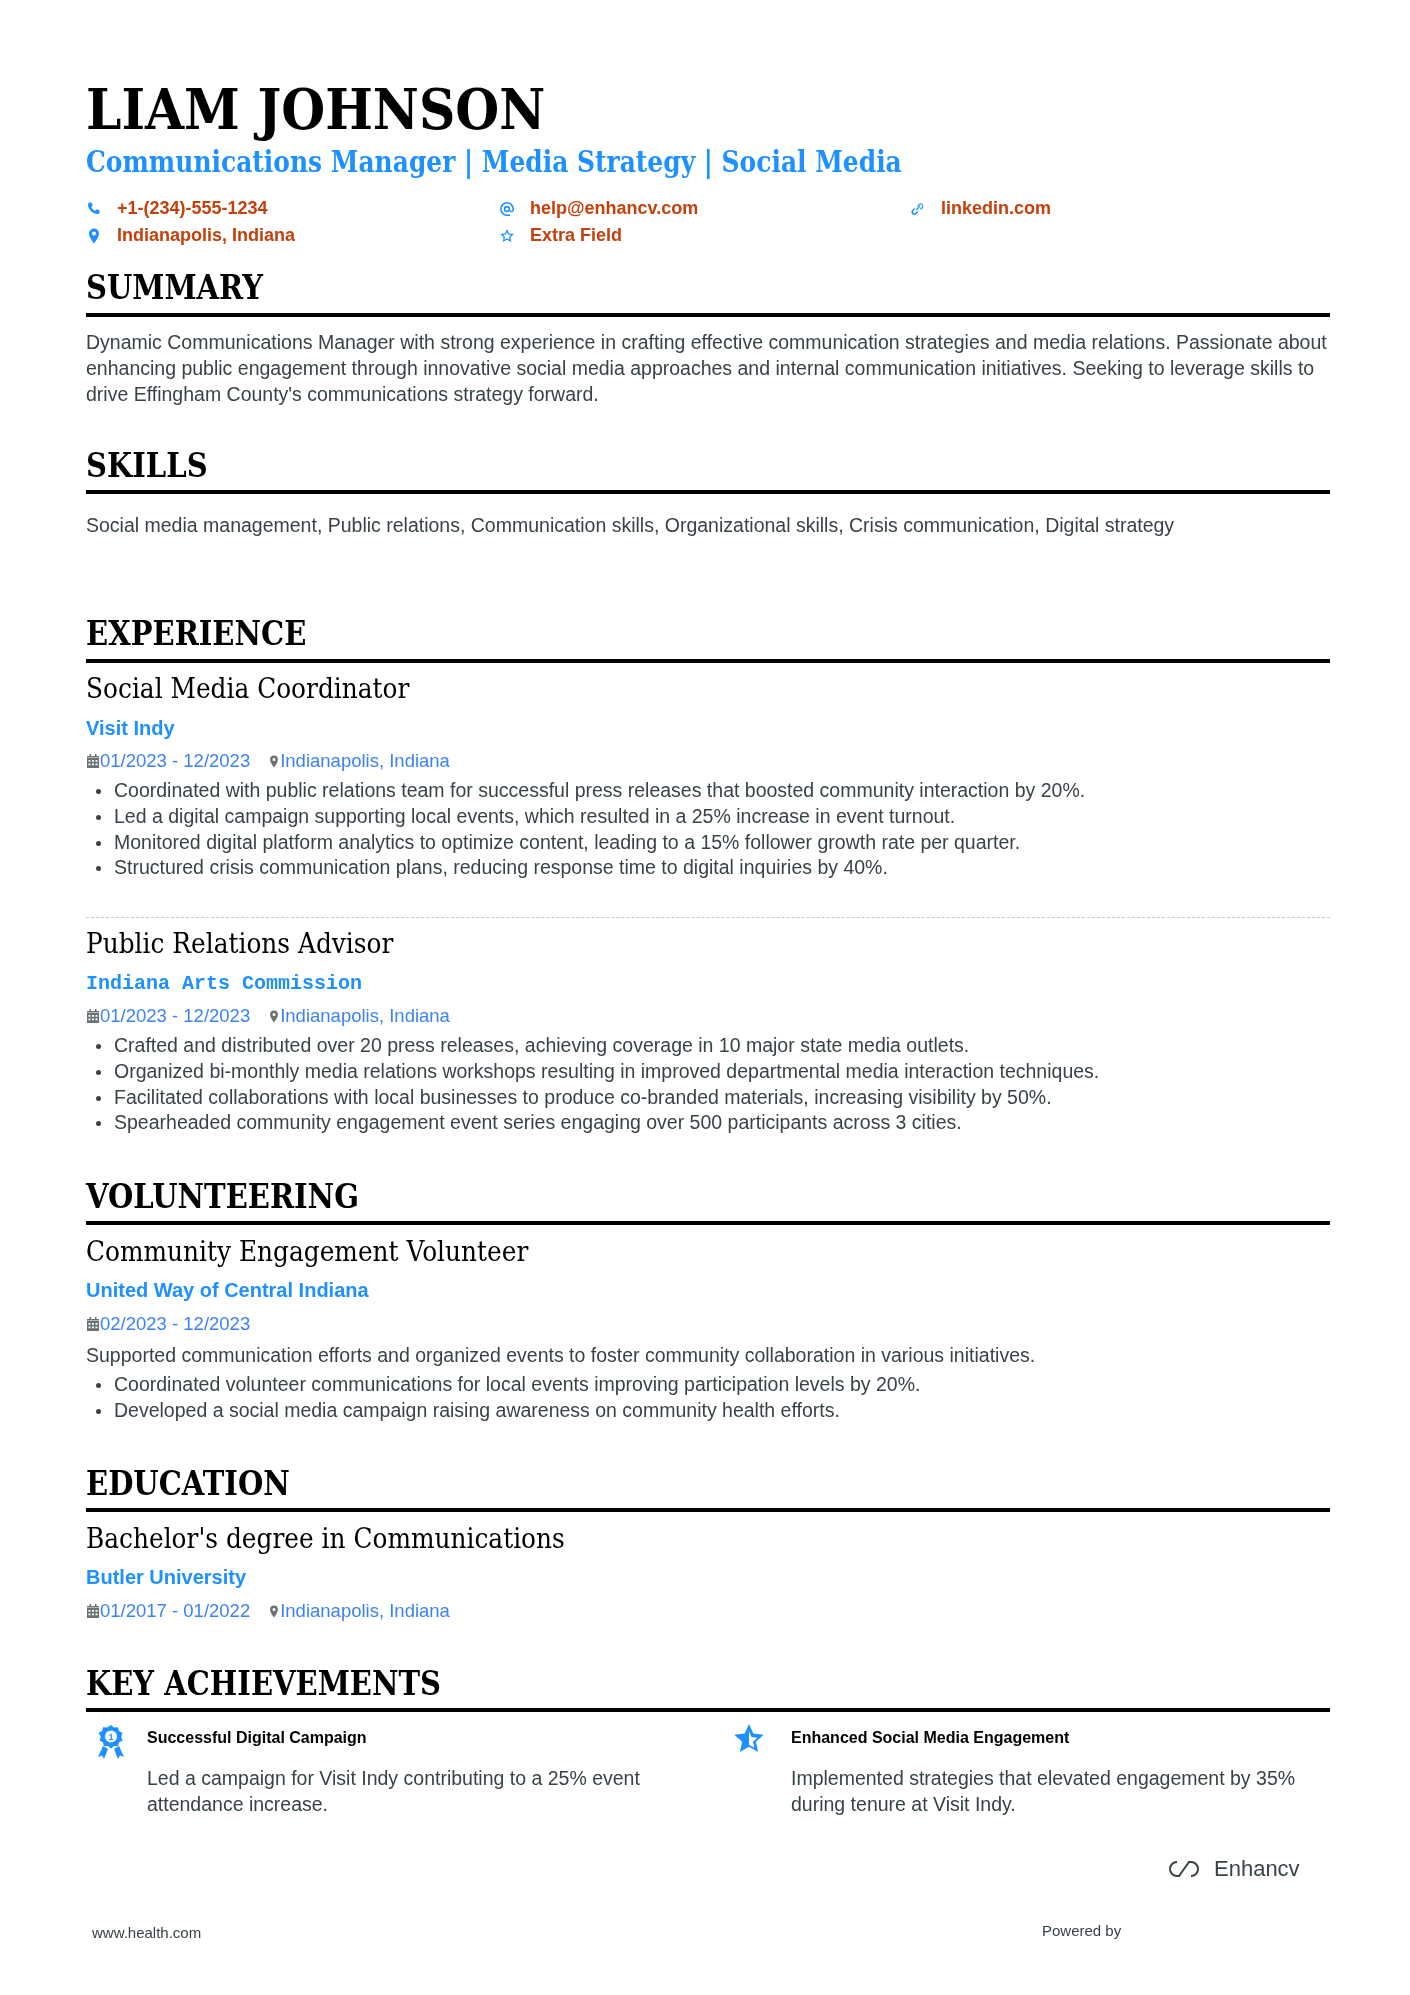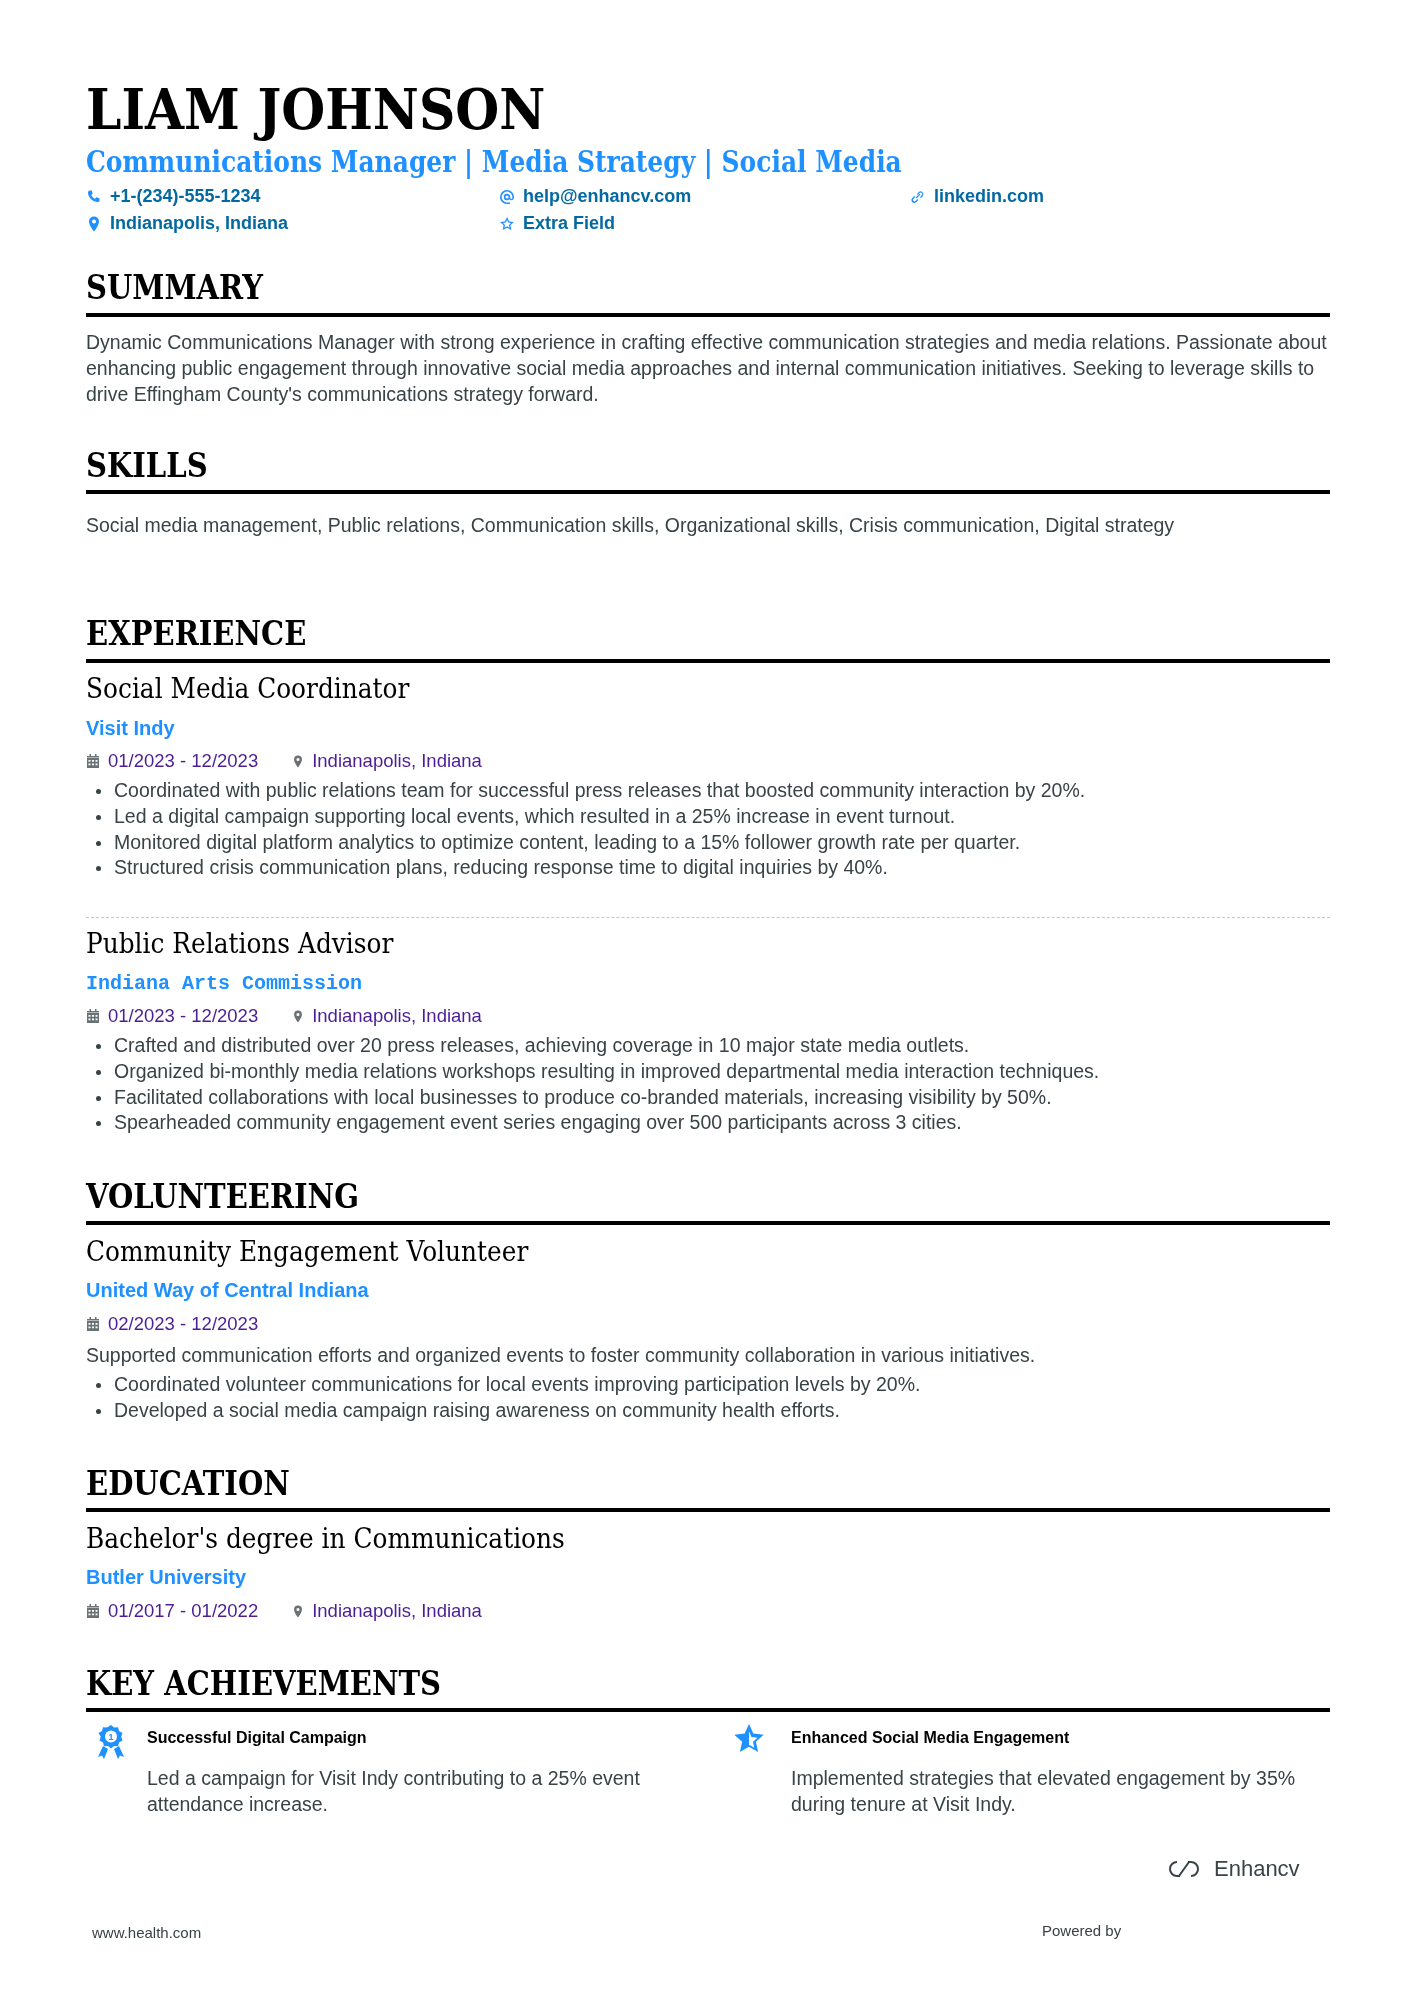--- a/index.html
+++ b/index.html
@@ -2,28 +2,28 @@
 <html><head>
 <meta charset="utf-8">
 <style>
   * { box-sizing: border-box; margin: 0; padding: 0; }
   html, body { width: 1410px; height: 1995px; background: #ffffff; }
   body { position: relative; font-family: "Liberation Sans", sans-serif; color: #384347; overflow: hidden; }
   .page { position: absolute; left: 86px; top: 0; width: 1244px; }
   .abs { position: absolute; white-space: nowrap; }
   .name { left: 0; top: 76px; font-size: 56px; font-weight: bold; color: #000; letter-spacing: 0px; font-family: "DejaVu Serif", serif; transform: scaleX(0.9); transform-origin: left; }
   .title { left: 0; top: 145px; font-size: 29px; font-weight: bold; color: #1E90FF; font-family: "DejaVu Serif", serif; transform: scaleX(0.86); transform-origin: left; }
-  .contact { font-size: 18px; font-weight: bold; color: #0369a1; display: flex; align-items: center; gap: 8px; }
+  .contact { font-size: 18px; font-weight: bold; color: #c2410c; display: flex; align-items: center; gap: 15px; margin-top: 12px; }
   .contact svg { width: 16px; height: 16px; fill: #1E90FF; }
   .sec-h { left: 0; font-size: 33px; font-weight: bold; color: #000; font-family: "DejaVu Serif", serif; transform: scaleX(0.88); transform-origin: left; }
   .rule { position: absolute; left: 0; width: 1244px; height: 4px; background: #000; }
   .body-text { left: 0; font-size: 19.5px; line-height: 26px; color: #384347; white-space: normal; width: 1244px; }
   .role { left: 0; font-size: 27px; color: #000; font-family: "DejaVu Serif", serif; transform: scaleX(0.92); transform-origin: left; }
   .org { left: 0; font-size: 20px; font-weight: bold; color: #1E90FF; }
-  .meta { left: 0; font-size: 18.5px; color: #4c1d95; display: flex; align-items: center; gap: 8px; text-align: center; }
+  .meta { left: 0; font-size: 18.5px; color: #3b82f6; display: flex; align-items: center; gap: 0; text-align: center; }
   .meta svg { width: 14px; height: 15px; fill: #6b7275; }
   .meta .gap { width: 18px; }
   .bullets { left: 0; width: 1244px; font-size: 19.5px; line-height: 25.8px; color: #384347; }
   .bullets li { list-style: none; position: relative; padding-left: 28px; white-space: nowrap; }
   .bullets li::before { content: ""; position: absolute; left: 10px; top: 11px; width: 5px; height: 5px; border-radius: 50%; background: #384347; }
   .dash { position: absolute; left: 0; width: 1244px; border-top: 1.5px dashed #c8c8c8; }
   .ach-title { font-size: 16px; font-weight: bold; color: #000; }
   .ach-desc { font-size: 19.5px; line-height: 26px; color: #384347; white-space: normal; width: 520px; }
   .ach-icon { width: 34px; height: 36px; }
   .footer { font-size: 15px; color: #384347; }

